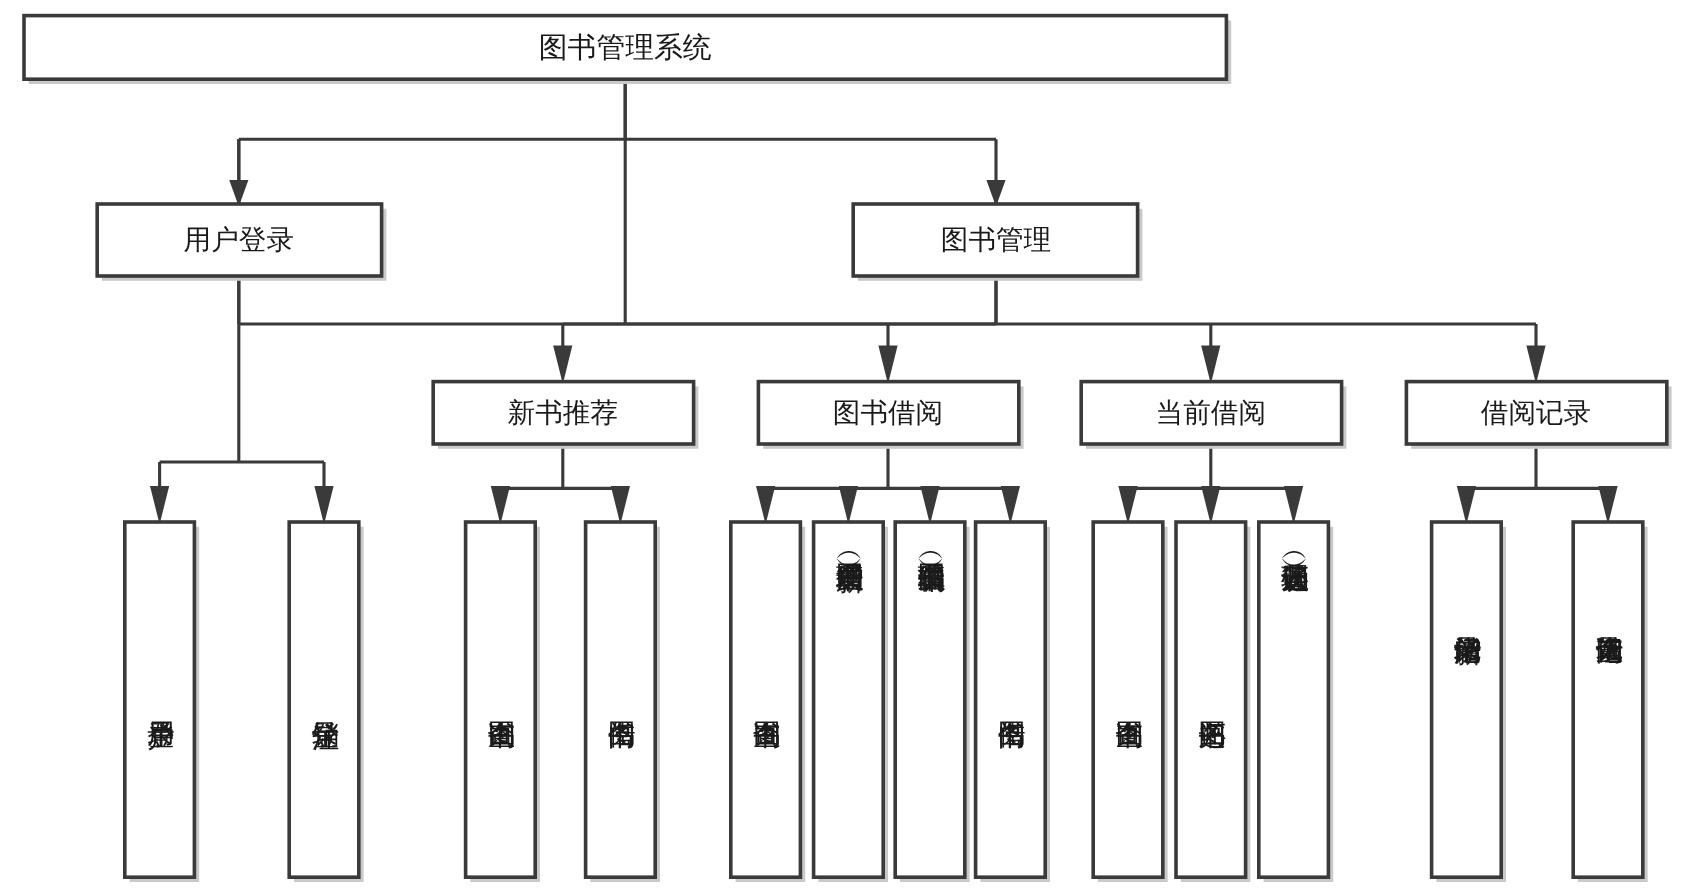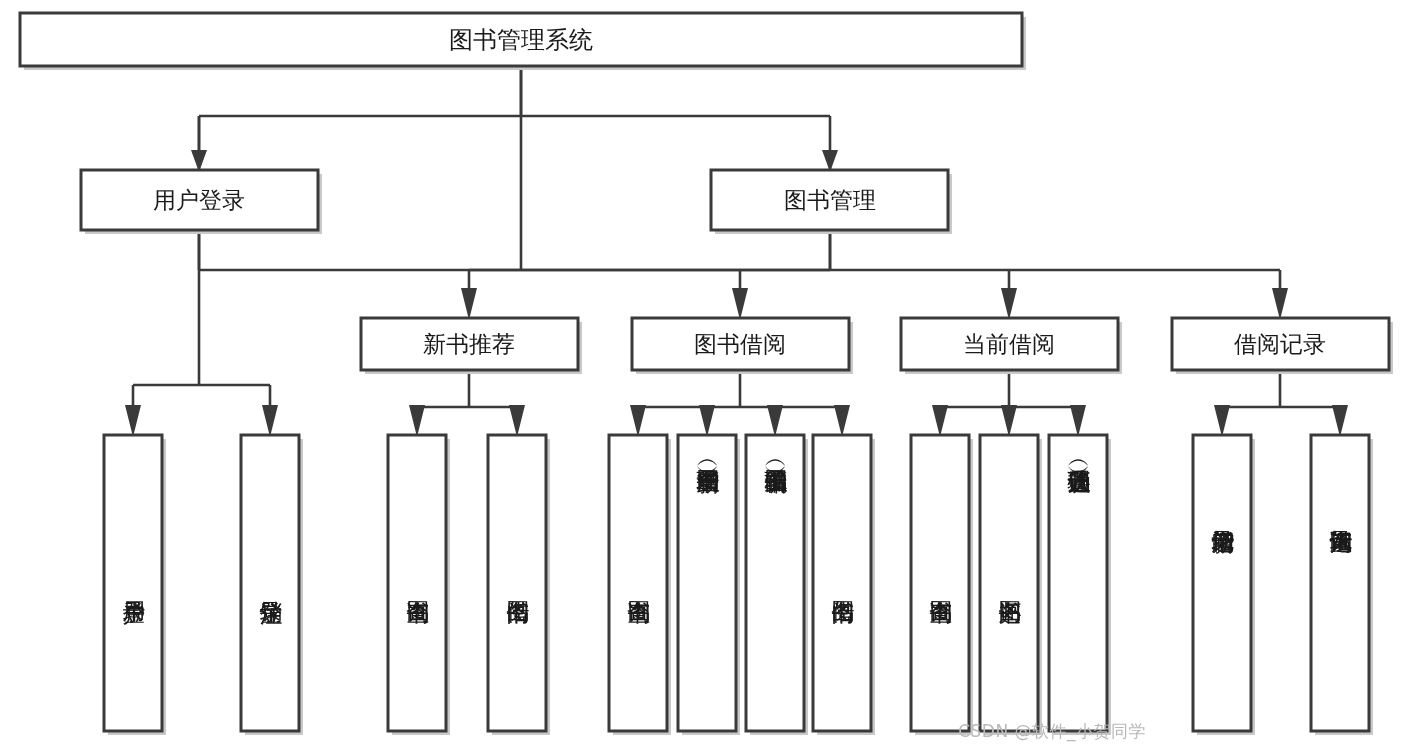--- a/index.html
+++ b/index.html
@@ -226,14 +226,13 @@
       </g>
       <g>
         <rect class="box-shadow" x="1315" y="439" width="58" height="296"></rect>
         <rect class="box" x="1311" y="435" width="58" height="296"></rect>
         <text class="lbl lbl-v" x="1340" y="512" writing-mode="tb" dominant-baseline="hanging">查询借阅记录</text>
       </g>
 
     </g>
   </svg>
 
-  <div class="watermark">CSDN @软件_小贺同学</div>
 </div>
 
 </body></html>

